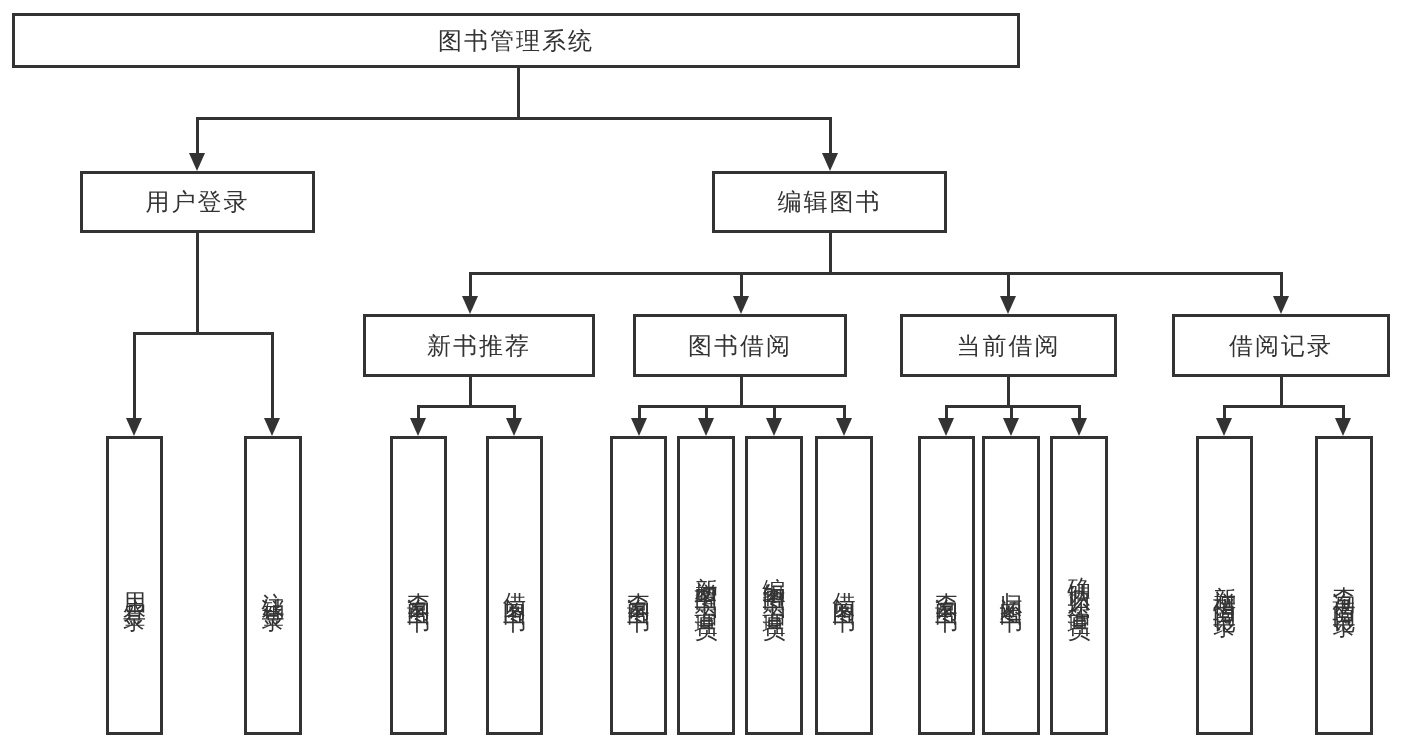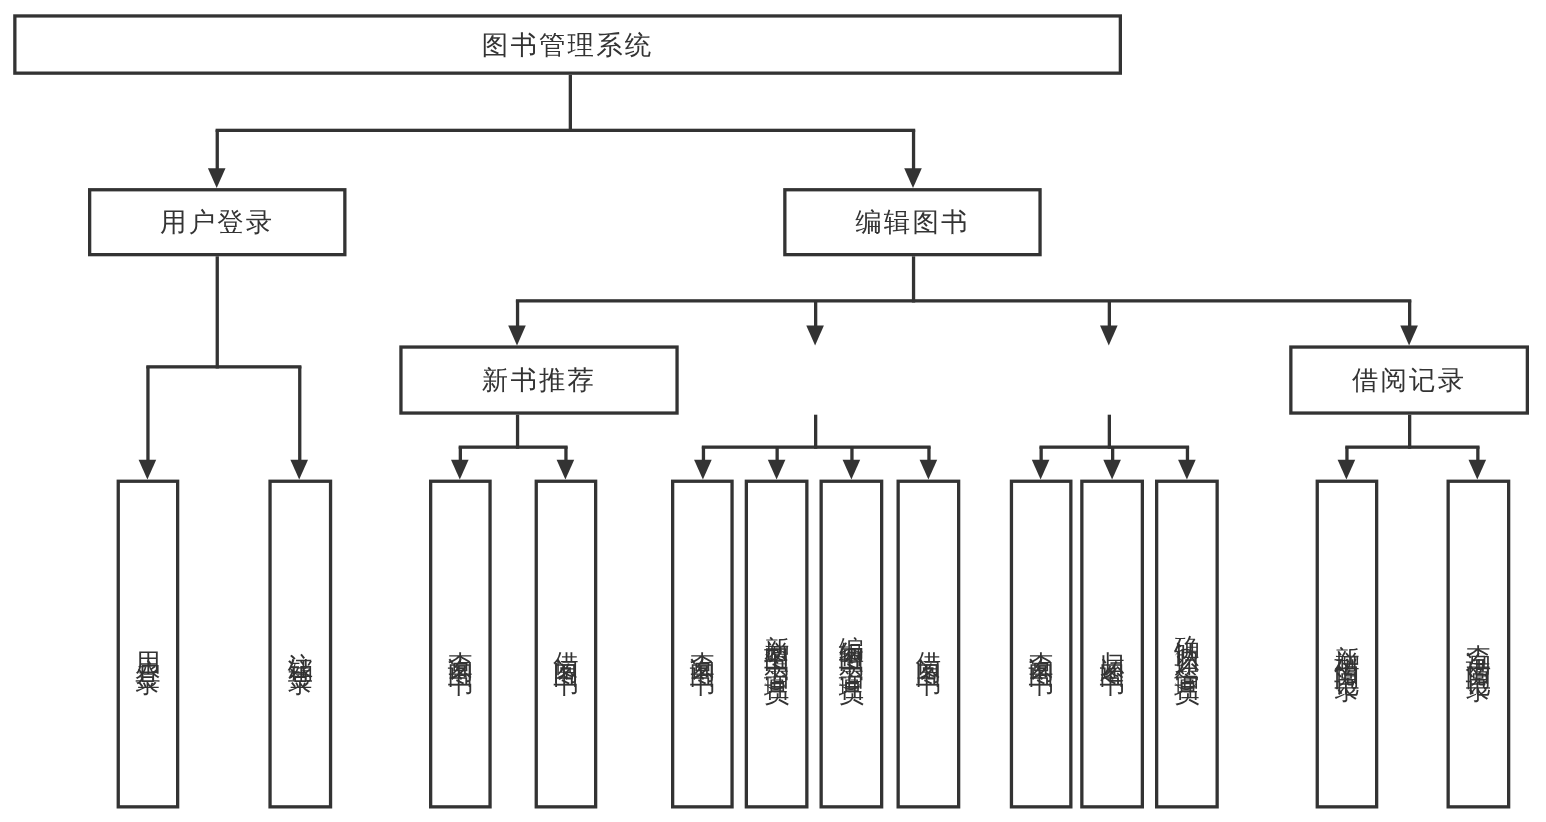--- a/index.html
+++ b/index.html
@@ -75,22 +75,28 @@
     <span class="lbl">图书管理系统</span>
   </div>
 
   <div class="box hbox" style="left:80px; top:171px; width:235px; height:62px">
     <span class="lbl">用户登录</span>
   </div>
   <div class="box hbox" style="left:712px; top:171px; width:235px; height:62px">
     <span class="lbl">编辑图书</span>
   </div>
 
-  <div class="box hbox" style="left:363px; top:314px; width:254px; height:63px">
+  <div class="box hbox" style="left:363px; top:314px; width:232px; height:63px">
     <span class="lbl">新书推荐</span>
+  </div>
+  <div class="box hbox" style="left:633px; top:314px; width:214px; height:63px">
+    <span class="lbl">图书借阅</span>
+  </div>
+  <div class="box hbox" style="left:900px; top:314px; width:217px; height:63px">
+    <span class="lbl">当前借阅</span>
   </div>
   <div class="box hbox" style="left:1172px; top:314px; width:218px; height:63px">
     <span class="lbl">借阅记录</span>
   </div>
 
   <div class="box vbox" style="left:106px; top:436px; width:57px; height:299px">
     <span class="lbl">用户登录</span>
   </div>
   <div class="box vbox" style="left:244px; top:436px; width:58px; height:299px">
     <span class="lbl">注销登录</span>

